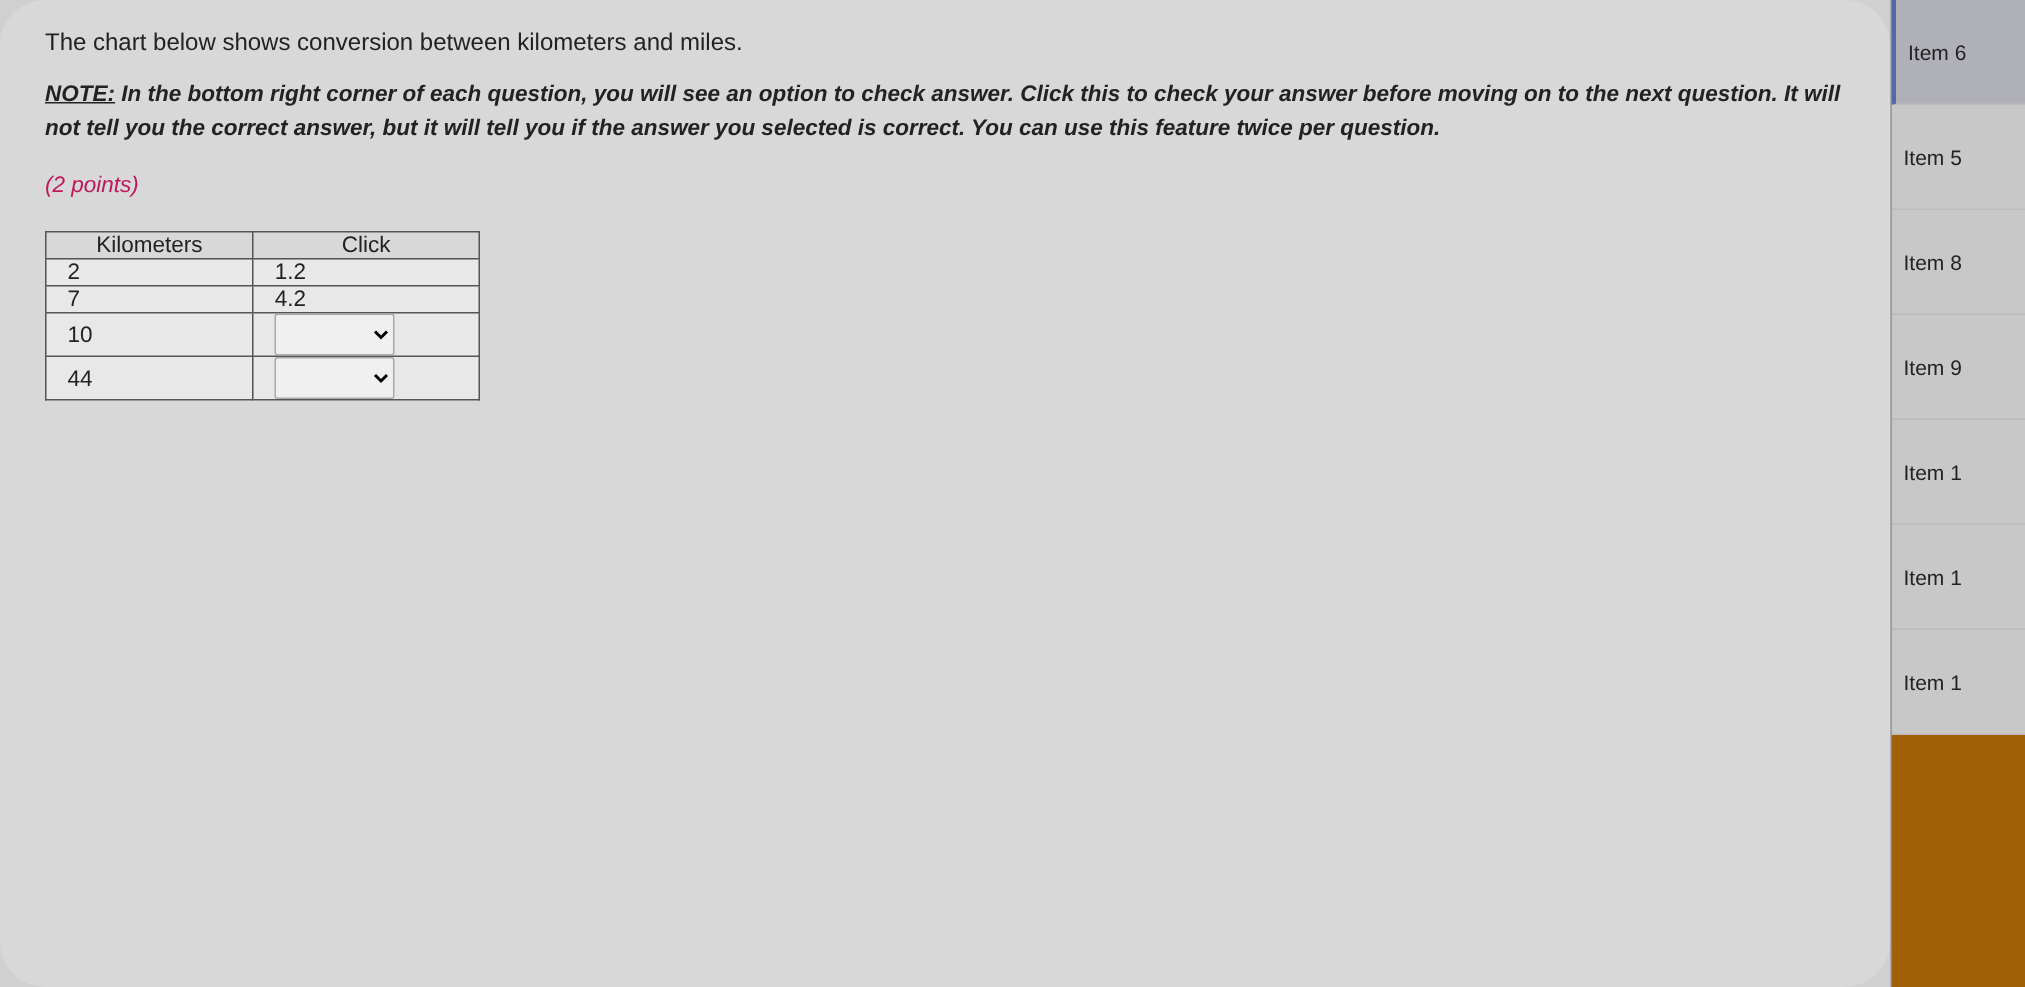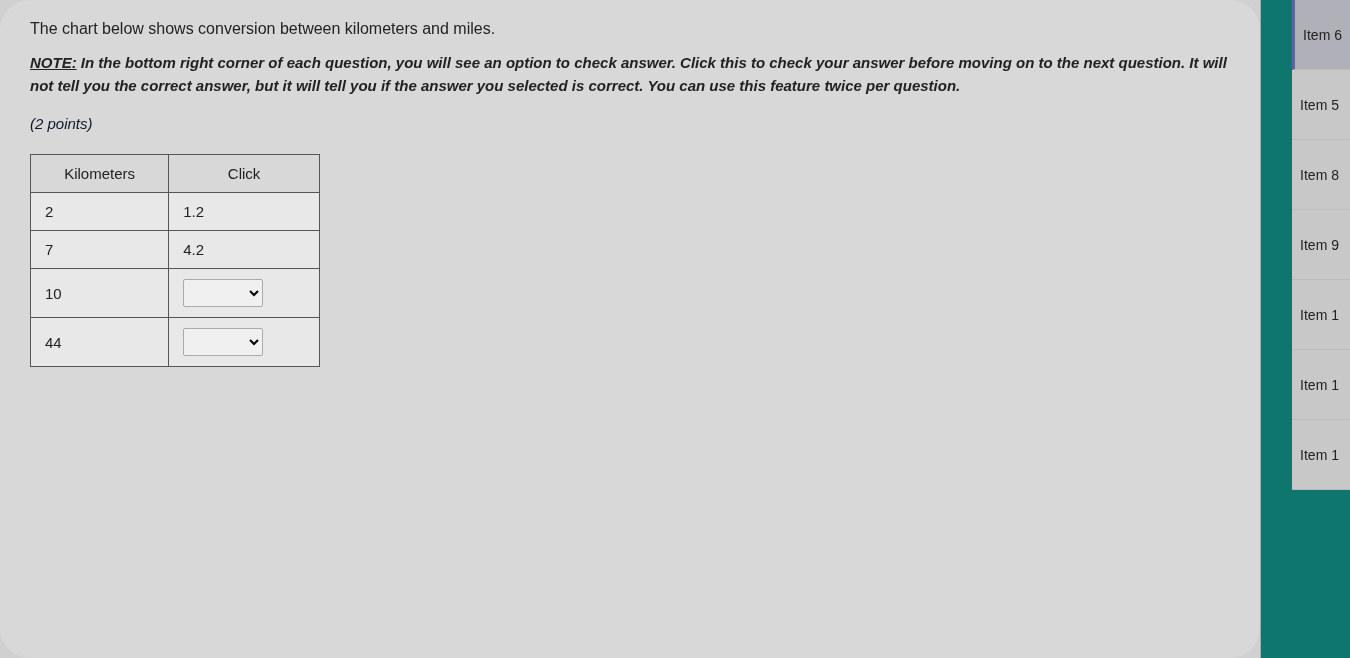--- a/index.html
+++ b/index.html
@@ -40,33 +40,33 @@
       margin-bottom: 18px;
     }
 
     .note-text .underline {
       text-decoration: underline;
     }
 
     .points-text {
       font-size: 15px;
       font-style: italic;
-      color: #0f172a;
+      color: #be185d;
       margin-bottom: 22px;
     }
 
     .conversion-table {
       border-collapse: collapse;
       width: 290px;
     }
 
     .conversion-table th,
     .conversion-table td {
       border: 1px solid #555;
-      padding: 10px 14px;
+      padding: 0 14px;
       font-size: 15px;
       color: #222;
       background-color: #e8e8e8;
       margin-left: 20px;
     }
 
     .conversion-table th {
       background-color: #d8d8d8;
       font-weight: normal;
     }
@@ -81,26 +81,25 @@
       font-size: 14px;
       background-color: #f0f0f0;
       border: 1px solid #aaa;
       border-radius: 2px;
       appearance: auto;
       cursor: pointer;
     }
 
     .sidebar {
       width: 90px;
-      background-color: #0f766e;
+      background-color: #a16207;
       border-left: 1px solid #aaa;
       display: flex;
       flex-direction: column;
       overflow: hidden;
-      align-items: flex-end;
     }
 
     .sidebar-item {
       padding: 12px 8px;
       font-size: 14px;
       color: #222;
       border-bottom: 1px solid #bbb;
       cursor: pointer;
       text-align: left;
       min-height: 70px;

